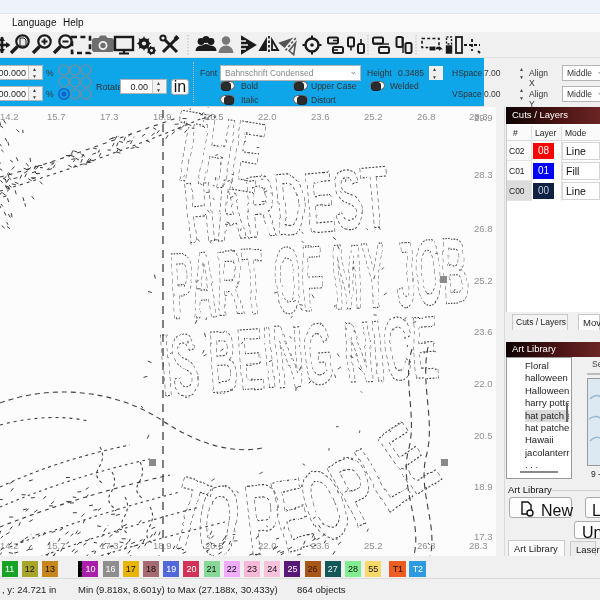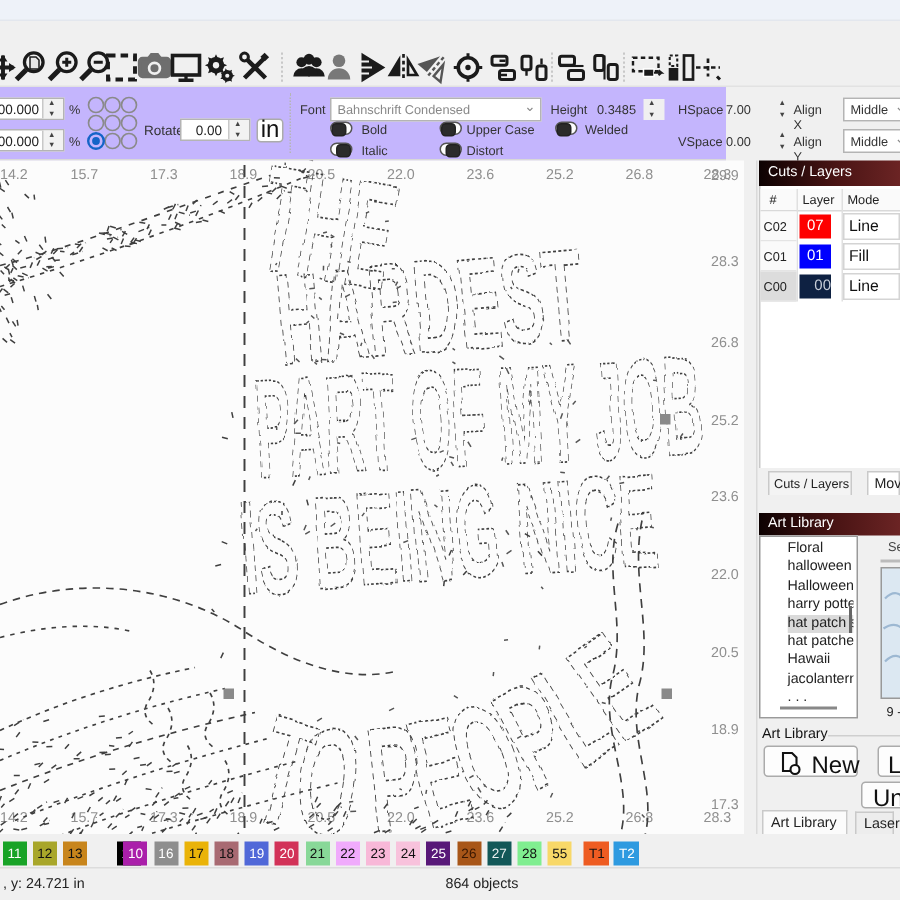--- a/index.html
+++ b/index.html
@@ -4,21 +4,21 @@
 <style>
 * { margin:0; padding:0; box-sizing:border-box; }
 html,body { width:600px; height:600px; overflow:hidden; font-family:"Liberation Sans", sans-serif; background:#f0f0f0; }
 #root { position:relative; width:600px; height:600px; }
 .abs { position:absolute; }
 
 #topstrip { left:0; top:0; width:600px; height:14px; background:#eef2f9; border-bottom:1px solid #e3e7ee; }
 #menubar { left:0; top:14px; width:600px; height:18px; background:#fafafa; font-size:10px; color:#111; }
 #menubar span { position:absolute; top:3px; }
 #toolbar1 { left:0; top:32px; width:600px; height:26px; background:#f0f0f0; border-bottom:1px solid #e2e2e2; }
-#toolbar2 { left:0; top:58px; width:484px; height:49px; background:#c4b5fd; border-bottom:1px solid #d8d8d8; }
+#toolbar2 { left:0; top:58px; width:484px; height:49px; background:#0ea5e9; border-bottom:1px solid #d8d8d8; }
 .sep1 { position:absolute; top:3px; height:20px; width:1px; border-left:1px dotted #b5b5b5; }
 
 .spin { position:absolute; background:#fff; border:1px solid #b4b4b4; }
 .spin .val { position:absolute; right:16px; top:2px; font-size:9px; color:#222; }
 .spin .btns { position:absolute; right:0; top:0; bottom:0; width:14px; border-left:1px solid #c8c8c8; background:#f2f2f2; }
 .spin .btns:before { content:"▲"; position:absolute; top:0px; left:3px; font-size:5px; color:#444; }
 .spin .btns:after { content:"▼"; position:absolute; bottom:0px; left:3px; font-size:5px; color:#444; }
 .lbl { position:absolute; font-size:8.5px; color:#333; }
 .combo { position:absolute; background:#fff; border:1px solid #b4b4b4; font-size:8.5px; color:#333;text-decoration:underline; }
 .combo:after { content:"⌄"; position:absolute; right:3px; top:0px; color:#888; font-size:9px; }
@@ -38,20 +38,24 @@
 
 #palette { left:0; top:556px; width:600px; height:22px; background:#f0f0f0; }
 .sw { position:absolute; top:5px; width:16px; height:16px; font-size:9px; text-align:center; line-height:16px; }
 #statusbar { left:0; top:578px; width:600px; height:22px; background:#f0f0f0; border-top:1px solid #dcdcdc; font-size:9.5px; color:#222; }
 #statusbar span { position:absolute; top:5px; }
 </style>
 </head>
 <body>
 <div id="root">
   <div id="topstrip" class="abs"></div>
+  <div id="menubar" class="abs">
+      <span style="left:12px">Language</span>
+      <span style="left:63px">Help</span>
+    </div>
   <div id="toolbar1" class="abs">
   <svg width="600" height="26">
     <g stroke="#1b1b1b" fill="none" stroke-width="2.2">
 
       <g transform="translate(2,13)">
         <path d="M-8 0 H7 M0 -8 V8" stroke-width="2.6"></path>
         <path d="M4 -3 L8.5 0 L4 3 Z M-3 -4 L0 -8.5 L3 -4 Z M-3 4 L0 8.5 L3 4 Z" fill="#1b1b1b" stroke="none"></path>
       </g>
 
       <g transform="translate(19,13)">
@@ -356,23 +360,23 @@
     <div class="abs lbl" style="left:69px;top:21px;color:#222">Mode</div>
     <div class="abs" style="left:35px;top:19px;width:1px;height:75px;background:#e0e0e0"></div>
     <div class="abs" style="left:65px;top:19px;width:1px;height:75px;background:#e0e0e0"></div>
 
     <div class="abs" style="left:11px;top:34px;width:24px;height:20px;background:#fafafa;border-bottom:1px solid #e4e4e4"></div>
     <div class="abs" style="left:11px;top:54px;width:24px;height:20px;background:#fafafa;border-bottom:1px solid #e4e4e4"></div>
     <div class="abs" style="left:11px;top:74px;width:24px;height:20px;background:#dcdcdc;border-bottom:1px solid #e4e4e4"></div>
     <div class="abs lbl" style="left:13px;top:39px;color:#222">C02</div>
     <div class="abs lbl" style="left:13px;top:59px;color:#222">C01</div>
     <div class="abs lbl" style="left:13px;top:79px;color:#222">C00</div>
-    <div class="abs" style="left:37px;top:36px;width:21px;height:16px;background:#fe0000;color:#fff;font-size:10px;text-align:center;line-height:16px">07</div>
+    <div class="abs" style="left:37px;top:36px;width:21px;height:16px;background:#fe0000;color:#fff;font-size:10px;text-align:center;line-height:16px">08</div>
     <div class="abs" style="left:37px;top:56px;width:21px;height:16px;background:#0000fe;color:#fff;font-size:10px;text-align:center;line-height:16px">01</div>
-    <div class="abs" style="left:37px;top:76px;width:21px;height:16px;background:#0e2142;color:#c7cdd8;font-size:10px;text-align:right;line-height:16px">00</div>
+    <div class="abs" style="left:37px;top:76px;width:21px;height:16px;background:#0e2142;color:#c7cdd8;font-size:10px;text-align:center;line-height:16px">00</div>
     <div class="abs" style="left:66px;top:35px;width:38px;height:18px;background:#fff;border:1px solid #d4d4d4;font-size:10.5px;color:#111;padding:2px 0 0 3px">Line</div>
     <div class="abs" style="left:66px;top:55px;width:38px;height:18px;background:#fff;border:1px solid #d4d4d4;font-size:10.5px;color:#111;padding:2px 0 0 3px">Fill</div>
     <div class="abs" style="left:66px;top:75px;width:38px;height:18px;background:#fff;border:1px solid #d4d4d4;font-size:10.5px;color:#111;padding:2px 0 0 3px">Line</div>
 
     <div class="tab" style="left:16px;top:207px;width:56px;height:16px;background:#f4f4f4;padding:2px 0 0 3px;font-size:8.5px;white-space:nowrap;overflow:hidden">Cuts / Layers</div>
     <div class="tab" style="left:82px;top:207px;width:22px;height:16px;background:#fff;padding:2px 0 0 4px;font-size:9.5px">Mov</div>
 
     <div class="hdr" style="top:235px;height:15px">
       <span style="top:1px">Art Library</span>
     </div>
@@ -423,14 +427,15 @@
     <div class="sw" style="left:284.4px;background:#581878;color:#fff">25</div>
     <div class="sw" style="left:304.6px;background:#a85618;color:#3a1802">26</div>
     <div class="sw" style="left:324.8px;background:#125858;color:#e8f0f0">27</div>
     <div class="sw" style="left:345px;background:#80ee90;color:#111">28</div>
     <div class="sw" style="left:365.2px;background:#f8d868;color:#111">55</div>
     <div class="sw" style="left:389.4px;background:#ee5c22;color:#111;width:17px">T1</div>
     <div class="sw" style="left:409.4px;background:#2e9ae0;color:#fff;width:17px">T2</div>
   </div>
   <div id="statusbar" class="abs">
     <span style="left:2px">, y: 24.721 in</span>
+    <span style="left:78px">Min (9.818x, 8.601y) to Max (27.188x, 30.433y)</span>
     <span style="left:297px">864 objects</span>
   </div>
 
 </body></html>

